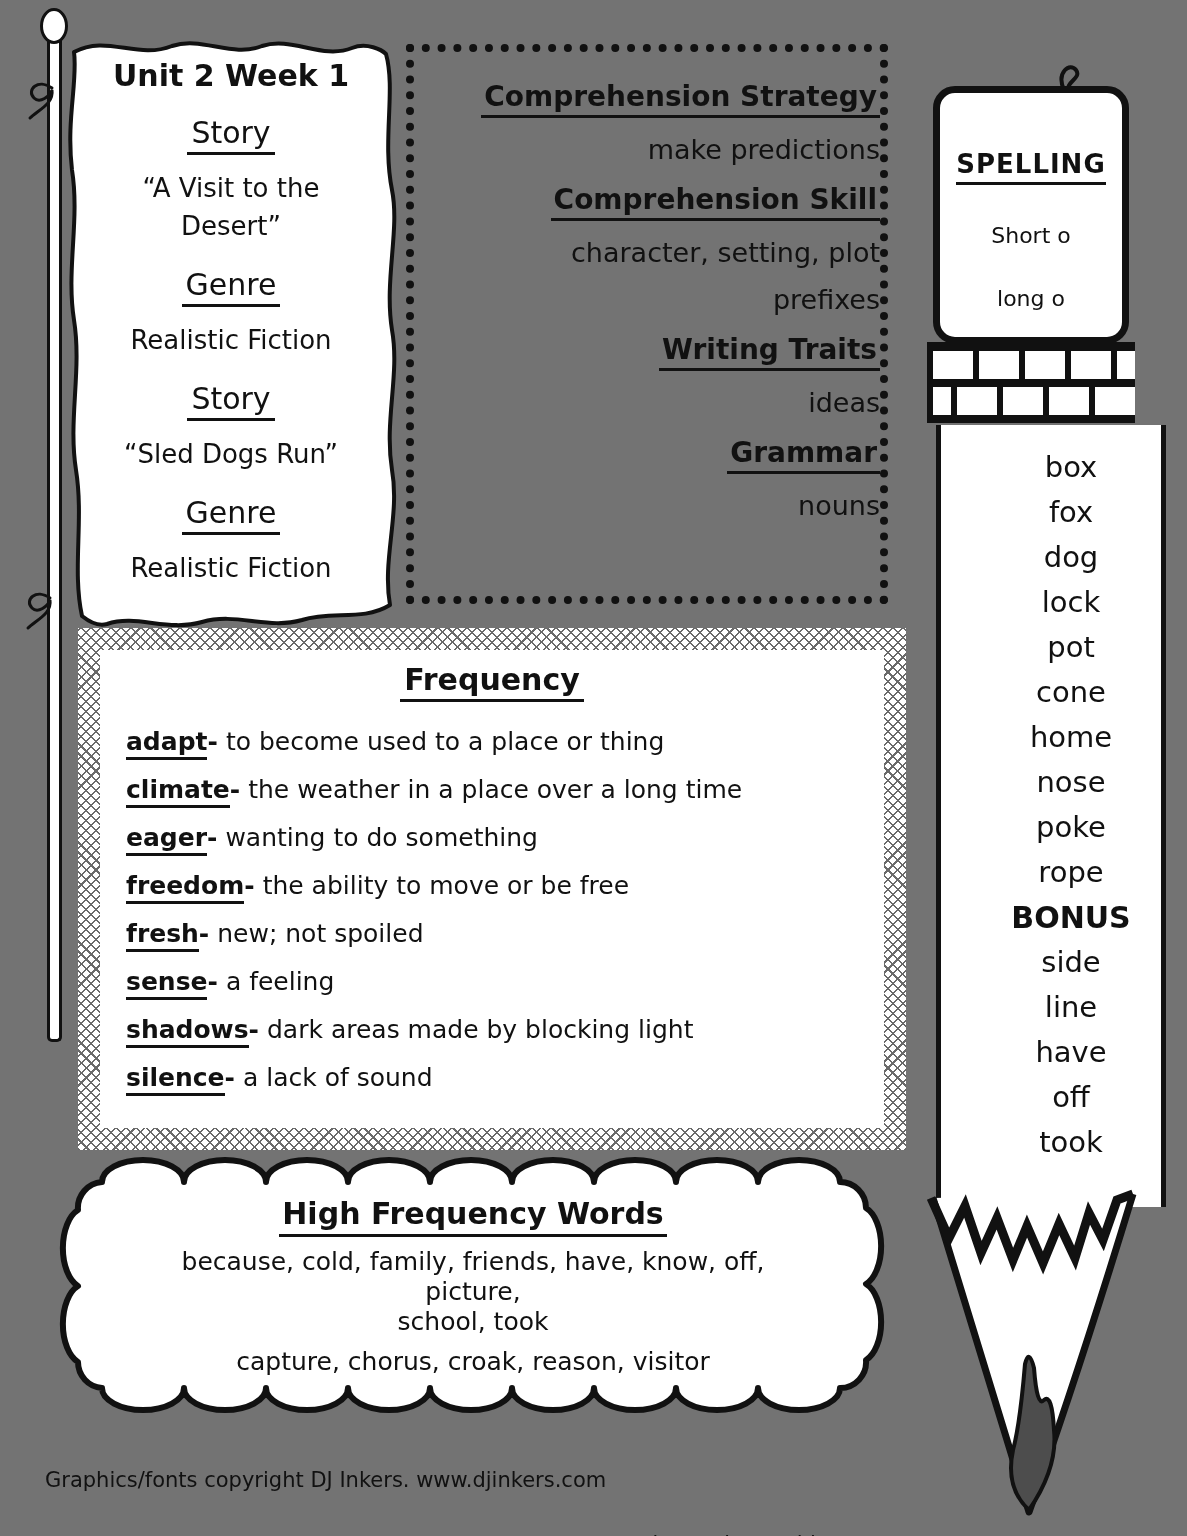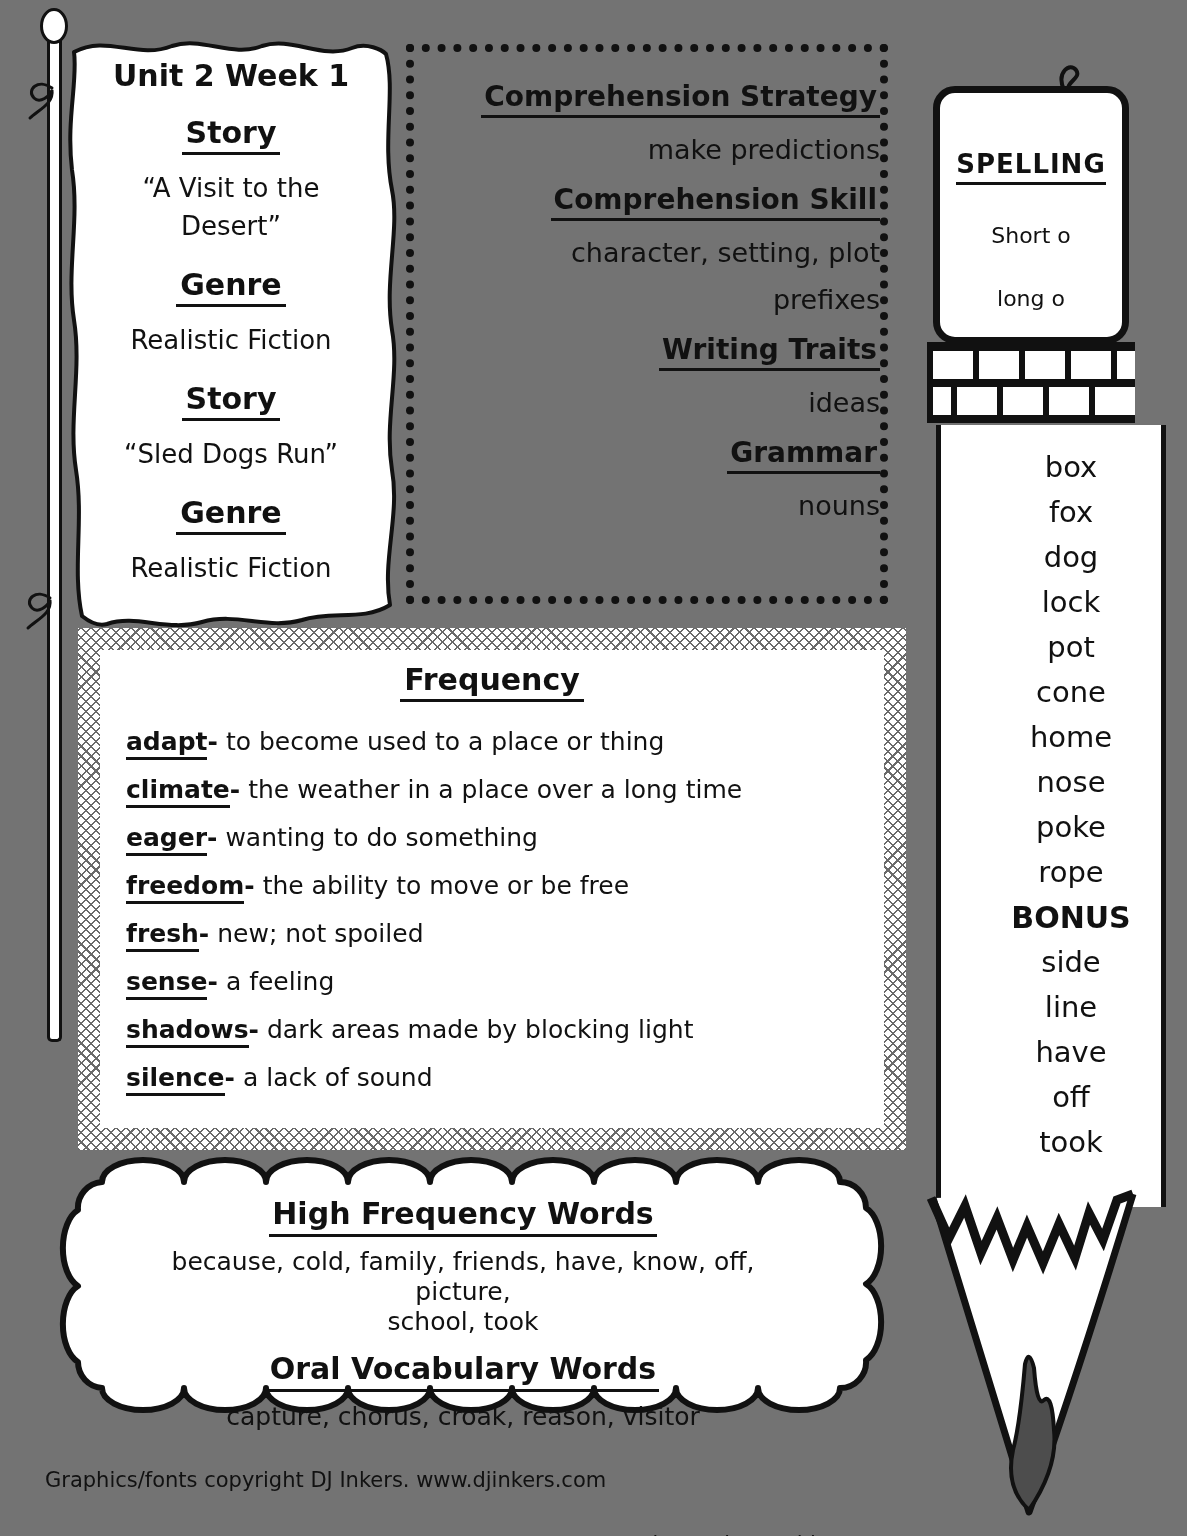--- a/index.html
+++ b/index.html
@@ -4,21 +4,21 @@
 <style>
   html,body{margin:0;padding:0;background:#fff;}
   .page{position:relative;width:1187px;height:1536px;background:#737373;overflow:hidden;
         font-family:"DejaVu Sans", sans-serif;color:#111;}
   .abs{position:absolute;}
 
   
   .flag-svg{left:52px;top:20px;}
   .flag-text{left:75px;top:42px;width:312px;text-align:center;}
   .flag-title{font-size:30px;font-weight:bold;margin-top:16px;}
-  .flag-label{display:inline-block;font-size:30px;font-weight:bold;border-bottom:3px solid #111;
+  .flag-label{display:inline-block;font-size:30px;font-weight:normal;border-bottom:3px solid #111;
               padding:0 4px 2px;margin-top:22px;}
   .flag-value{font-size:26px;margin-top:14px;white-space:pre-line;line-height:38px;}
   .pole{left:47px;top:34px;width:9px;height:1005px;background:#fff;
         border-left:3px solid #111;border-right:3px solid #111;border-bottom:3px solid #111;
         border-radius:0 0 5px 5px;}
   .finial{left:40px;top:8px;width:22px;height:30px;border:3px solid #111;border-radius:50%;background:#fff;}
 
   
   .skills{left:406px;top:44px;width:466px;height:534px;border:8px dotted #111;
           text-align:right;padding-top:10px;}
@@ -53,21 +53,21 @@
   .vocab-title{display:inline-block;font-size:30px;font-weight:bold;border-bottom:3px solid #111;
                padding:0 4px 2px;}
   .vocab-list{margin:24px 0 0 26px;}
   .vocab-row{font-size:25px;line-height:31px;margin-bottom:17px;}
   .vocab-word{font-weight:bold;border-bottom:3px solid #111;padding-bottom:1px;}
   .vocab-sep{font-weight:bold;}
   .vocab-def{margin-left:8px;}
 
   
   .cloud-svg{left:56px;top:1146px;}
-  .cloud-text{left:128px;top:1196px;width:670px;text-align:center;}
+  .cloud-text{left:138px;top:1196px;width:670px;text-align:center;}
   .cloud-heading{display:inline-block;font-size:30px;font-weight:bold;border-bottom:3px solid #111;
                  padding:0 3px 3px;}
   .cloud-words{font-size:25px;line-height:30px;margin-top:10px;white-space:pre-line;}
   .cloud-heading2{margin-top:14px;}
 
   
   .footer-left{left:45px;top:1468px;font-size:21px;}
   .footer-right{left:588px;top:1532px;font-size:21px;}
 </style>
 </head>
@@ -197,20 +197,19 @@
              a41,22 0 0 1 -82,0 a41,22 0 0 1 -82,0 a41,22 0 0 1 -82,0 a41,22 0 0 1 -82,0 a41,22 0 0 1 -82,0
              a26,26 0 0 1 -24,-26
              a22,40 0 0 1 0,-76 a22,40 0 0 1 0,-76
              a26,26 0 0 1 24,-28 Z" fill="#ffffff" stroke="#111" stroke-width="6" stroke-linejoin="round"></path>
   </svg>
 
   <div class="abs cloud-text">
     <div><span class="cloud-heading">High Frequency Words</span></div>
     <div class="cloud-words">because, cold, family, friends, have, know, off, picture,
 school, took</div>
-    <div class="cloud-heading2"><span class="cloud-heading">Oral Vocabulary Words</span></div>
     <div class="cloud-words">capture, chorus, croak, reason, visitor</div>
   </div>
 
   <div class="abs footer-left">Graphics/fonts copyright DJ Inkers. www.djinkers.com</div>
   <div class="abs footer-right">www.theteachersguide.com</div>
 
 </div>
 
 </body></html>

